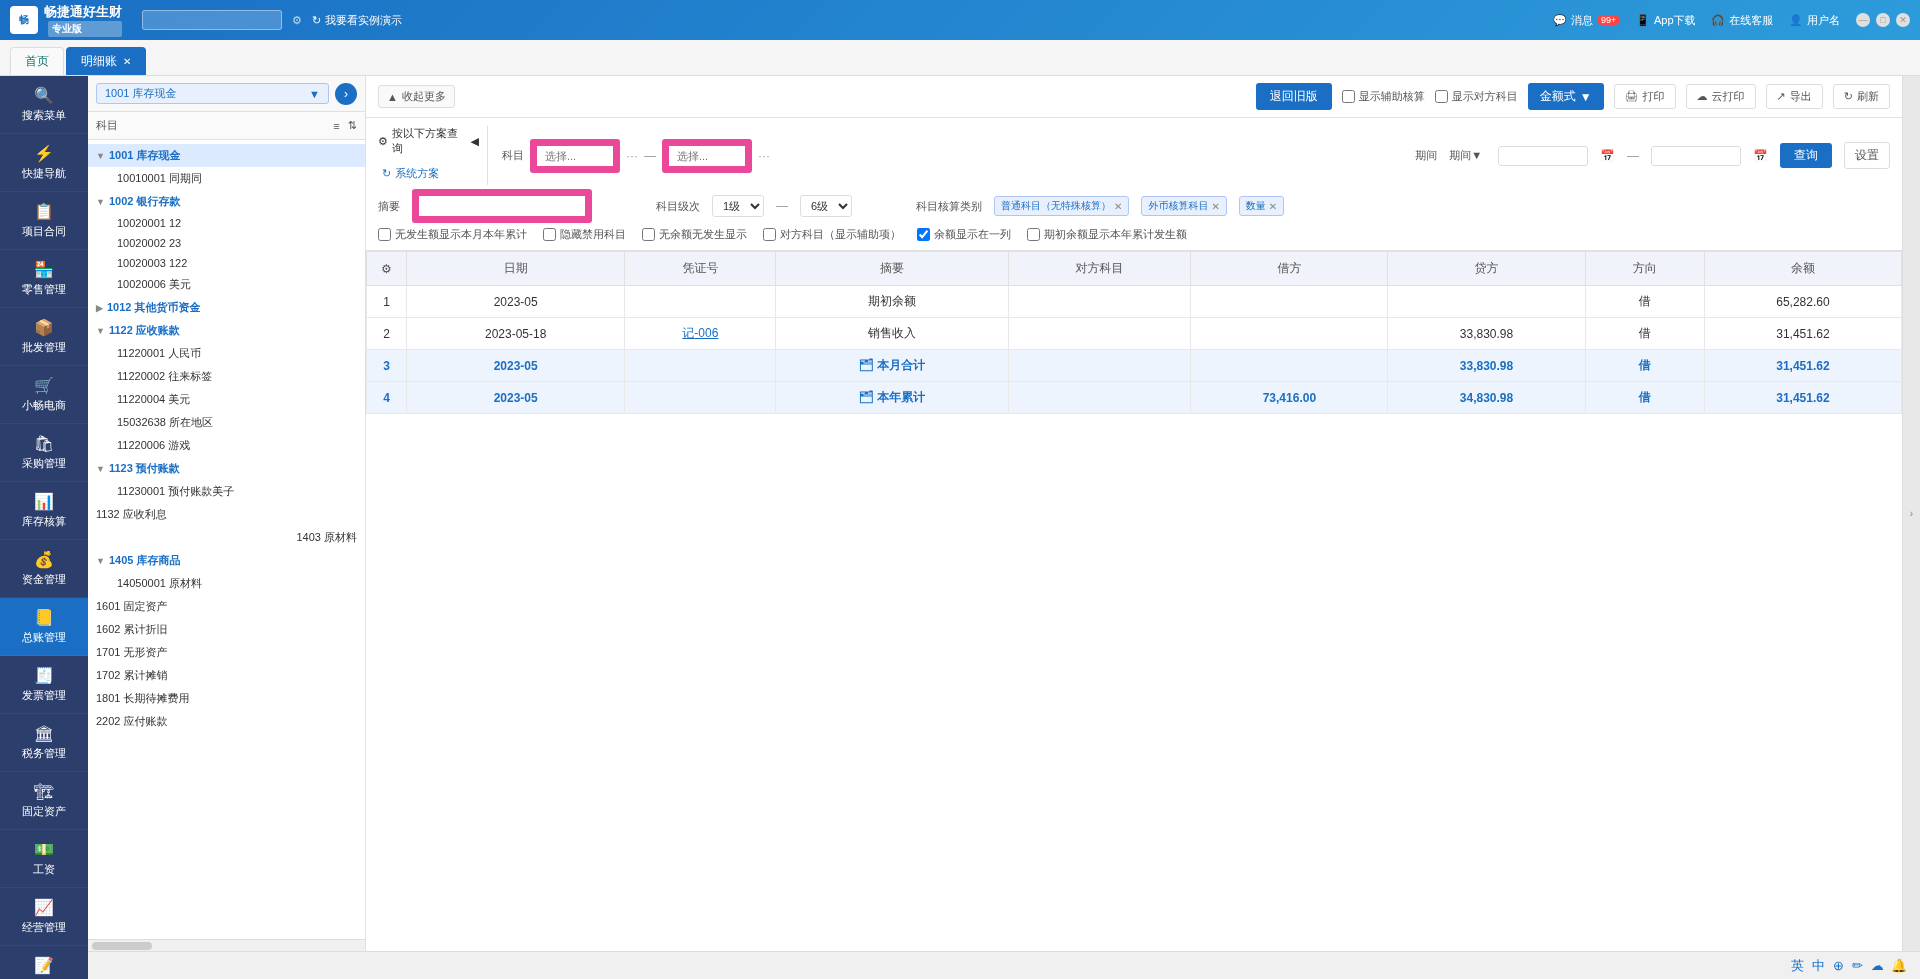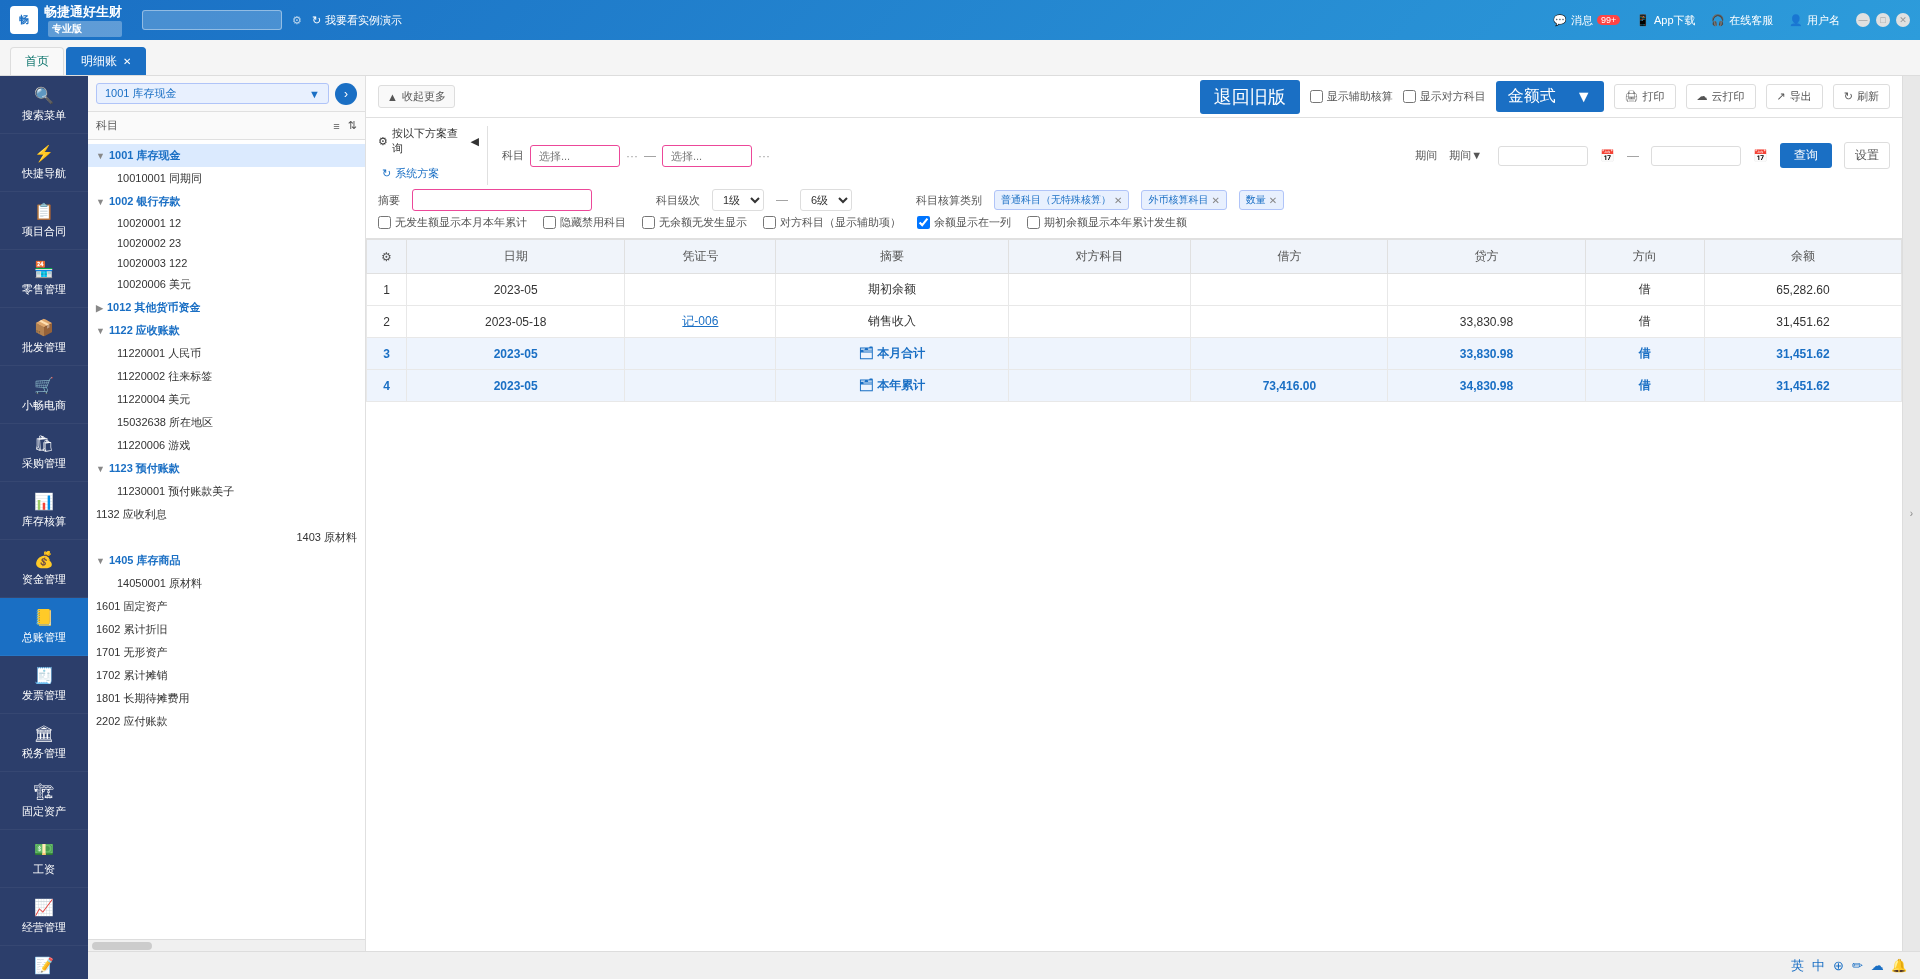--- a/index.html
+++ b/index.html
@@ -154,34 +154,34 @@
     .toolbar-row {
       height: 42px;
       background: white;
       border-bottom: 1px solid #e0e0e0;
       display: flex;
       align-items: center;
       padding: 0 12px;
       gap: 10px;
     }
     .btn-collapse { display: flex; align-items: center; gap: 4px; font-size: 11px; color: #555; cursor: pointer; border: 1px solid #ddd; border-radius: 3px; padding: 3px 8px; background: #f9f9f9; }
-    .btn-primary { background: #1a6fc4; color: white; border: none; border-radius: 3px; padding: 5px 14px; font-size: 18px; cursor: pointer; }
+    .btn-primary { background: #1a6fc4; color: white; border: none; border-radius: 3px; padding: 5px 14px; font-size: 12px; cursor: pointer; }
     .btn-default { background: white; color: #555; border: 1px solid #ddd; border-radius: 3px; padding: 4px 10px; font-size: 11px; cursor: pointer; display: flex; align-items: center; gap: 4px; }
-    .btn-dropdown { background: #1a6fc4; color: white; border: none; border-radius: 3px; padding: 5px 12px; font-size: 16px; cursor: pointer; display: flex; align-items: center; gap: 20px; }
+    .btn-dropdown { background: #1a6fc4; color: white; border: none; border-radius: 3px; padding: 5px 12px; font-size: 12px; cursor: pointer; display: flex; align-items: center; gap: 4px; }
     .checkbox-group { display: flex; align-items: center; gap: 4px; font-size: 11px; color: #555; }
 
     
     .filter-area {
       background: white;
       border-bottom: 1px solid #e0e0e0;
       padding: 8px 12px;
     }
     .filter-row { display: flex; align-items: center; gap: 12px; flex-wrap: wrap; margin-bottom: 4px; }
     .filter-label { font-size: 11px; color: #555; flex-shrink: 0; }
-    .filter-input { border: 1px solid #ec4899; border-radius: 3px; padding: 4px 8px; font-size: 11px; width: 120px; color: #888; }
+    .filter-input { border: 7px solid #ec4899; border-radius: 3px; padding: 4px 8px; font-size: 11px; width: 120px; color: #888; }
     .filter-select { border: 1px solid #ddd; border-radius: 3px; padding: 3px 6px; font-size: 11px; background: white; color: #333; }
     .filter-tag { background: #e8f0fe; border: 1px solid #b0c4f8; border-radius: 3px; padding: 2px 6px; font-size: 10px; color: #1a6fc4; display: flex; align-items: center; gap: 3px; }
     .filter-tag .remove-x { cursor: pointer; color: #888; }
     .filter-checkbox-row { display: flex; align-items: center; gap: 16px; flex-wrap: wrap; }
     .filter-checkbox { display: flex; align-items: center; gap: 4px; font-size: 11px; color: #555; }
     .date-input { border: 1px solid #ddd; border-radius: 3px; padding: 3px 6px; font-size: 11px; width: 90px; }
     .btn-query { background: #1a6fc4; color: white; border: none; border-radius: 3px; padding: 4px 14px; font-size: 12px; cursor: pointer; }
     .btn-settings { background: white; color: #555; border: 1px solid #ddd; border-radius: 3px; padding: 4px 10px; font-size: 12px; cursor: pointer; }
 
     

